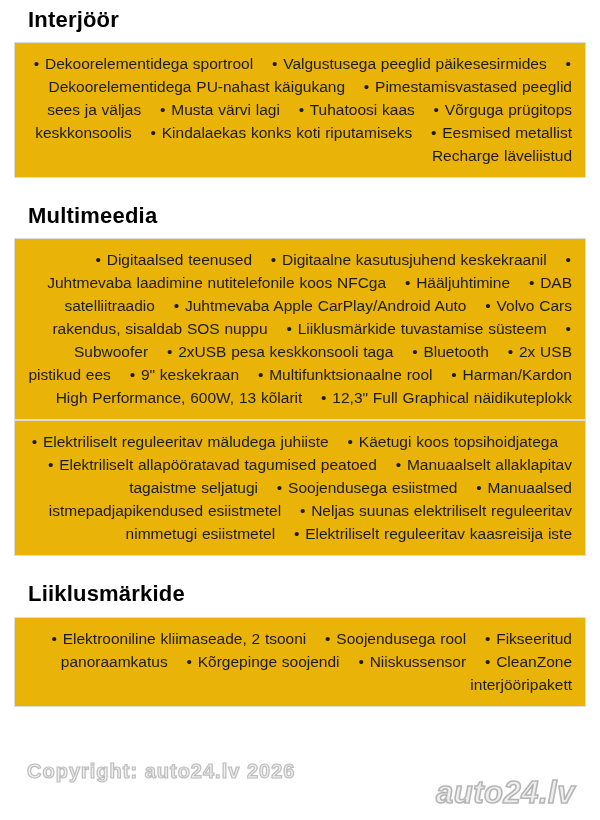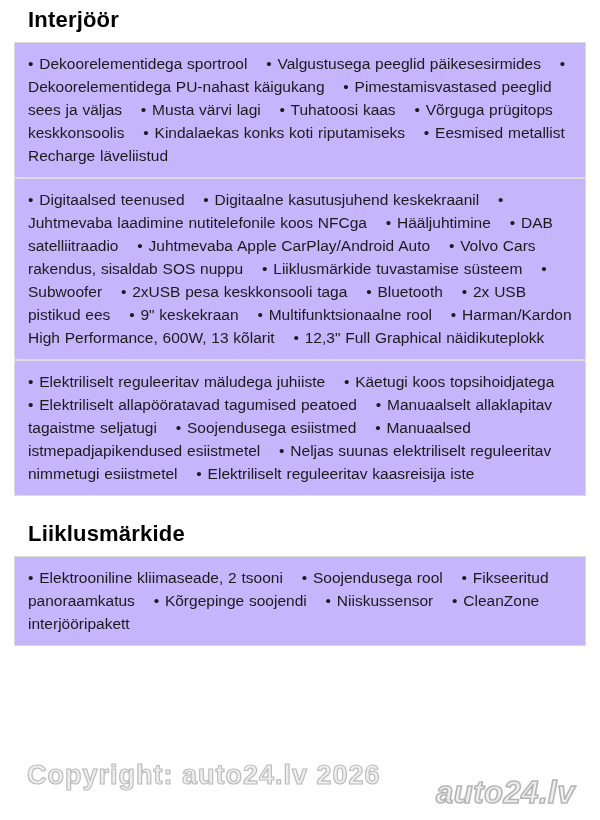--- a/index.html
+++ b/index.html
@@ -22,39 +22,40 @@
     font-size: 22px;
     font-weight: bold;
     color: #000000;
     margin: 26px 14px 10px 14px;
     letter-spacing: 0.2px;
     line-height: 1.1;
   }
   .feature-section:first-child .section-title { margin-top: 0; }
   .feature-box {
     border: 1px solid #dcdcdc;
-    background: #c4b5fd;
+    background: #eab308;
     padding: 9px 13px 10px 13px;
+    text-align: right;
   }
   .feature-items {
     font-size: 15.5px;
     line-height: 23px;
     color: #1b1b1b;
     word-spacing: 0.5px;
   }
   .item { margin-right: 14px; }
   .item:last-child { margin-right: 0; }
   .bullet { margin-right: 1px; }
 
   
   .wm-copyright {
     position: absolute;
     left: 27px;
     top: 760px;
-    font-size: 27px;
+    font-size: 20px;
     font-weight: bold;
     letter-spacing: 1px;
     color: rgba(255, 255, 255, 0.28);
     -webkit-text-stroke: 1.2px rgba(170, 170, 170, 0.75);
     text-shadow: 0 0 1px rgba(200,200,200,0.4);
     white-space: nowrap;
     pointer-events: none;
   }
   .wm-logo {
     position: absolute;
@@ -78,20 +79,21 @@
 <div class="wrap">
   <div id="sections">
   <section class="feature-section">
     <h2 class="section-title">Interjöör</h2>
     <div class="feature-box">
       <p class="feature-items"><span class="item"><span class="bullet">•</span> <span>Dekoorelementidega sportrool</span></span> <span class="item"><span class="bullet">•</span> <span>Valgustusega peeglid päikesesirmides</span></span> <span class="item"><span class="bullet">•</span> <span>Dekoorelementidega PU-nahast käigukang</span></span> <span class="item"><span class="bullet">•</span> <span>Pimestamisvastased peeglid sees ja väljas</span></span> <span class="item"><span class="bullet">•</span> <span>Musta värvi lagi</span></span> <span class="item"><span class="bullet">•</span> <span>Tuhatoosi kaas</span></span> <span class="item"><span class="bullet">•</span> <span>Võrguga prügitops keskkonsoolis</span></span> <span class="item"><span class="bullet">•</span> <span>Kindalaekas konks koti riputamiseks</span></span> <span class="item"><span class="bullet">•</span> <span>Eesmised metallist Recharge läveliistud</span></span> </p>
     </div>
   </section>
 
   <section class="feature-section">
+    <h2 class="section-title">Multimeedia</h2>
     <div class="feature-box">
       <p class="feature-items"><span class="item"><span class="bullet">•</span> <span>Digitaalsed teenused</span></span> <span class="item"><span class="bullet">•</span> <span>Digitaalne kasutusjuhend keskekraanil</span></span> <span class="item"><span class="bullet">•</span> <span>Juhtmevaba laadimine nutitelefonile koos NFCga</span></span> <span class="item"><span class="bullet">•</span> <span>Hääljuhtimine</span></span> <span class="item"><span class="bullet">•</span> <span>DAB satelliitraadio</span></span> <span class="item"><span class="bullet">•</span> <span>Juhtmevaba Apple CarPlay/Android Auto</span></span> <span class="item"><span class="bullet">•</span> <span>Volvo Cars rakendus, sisaldab SOS nuppu</span></span> <span class="item"><span class="bullet">•</span> <span>Liiklusmärkide tuvastamise süsteem</span></span> <span class="item"><span class="bullet">•</span> <span>Subwoofer</span></span> <span class="item"><span class="bullet">•</span> <span>2xUSB pesa keskkonsooli taga</span></span> <span class="item"><span class="bullet">•</span> <span>Bluetooth</span></span> <span class="item"><span class="bullet">•</span> <span>2x USB pistikud ees</span></span> <span class="item"><span class="bullet">•</span> <span>9" keskekraan</span></span> <span class="item"><span class="bullet">•</span> <span>Multifunktsionaalne rool</span></span> <span class="item"><span class="bullet">•</span> <span>Harman/Kardon High Performance, 600W, 13 kõlarit</span></span> <span class="item"><span class="bullet">•</span> <span>12,3" Full Graphical näidikuteplokk</span></span> </p>
     </div>
   </section>
 
   <section class="feature-section">
     <div class="feature-box">
       <p class="feature-items"><span class="item"><span class="bullet">•</span> <span>Elektriliselt reguleeritav mäludega juhiiste</span></span> <span class="item"><span class="bullet">•</span> <span>Käetugi koos topsihoidjatega</span></span> <span class="item"><span class="bullet">•</span> <span>Elektriliselt allapööratavad tagumised peatoed</span></span> <span class="item"><span class="bullet">•</span> <span>Manuaalselt allaklapitav tagaistme seljatugi</span></span> <span class="item"><span class="bullet">•</span> <span>Soojendusega esiistmed</span></span> <span class="item"><span class="bullet">•</span> <span>Manuaalsed istmepadjapikendused esiistmetel</span></span> <span class="item"><span class="bullet">•</span> <span>Neljas suunas elektriliselt reguleeritav nimmetugi esiistmetel</span></span> <span class="item"><span class="bullet">•</span> <span>Elektriliselt reguleeritav kaasreisija iste</span></span> </p>
     </div>
   </section>

